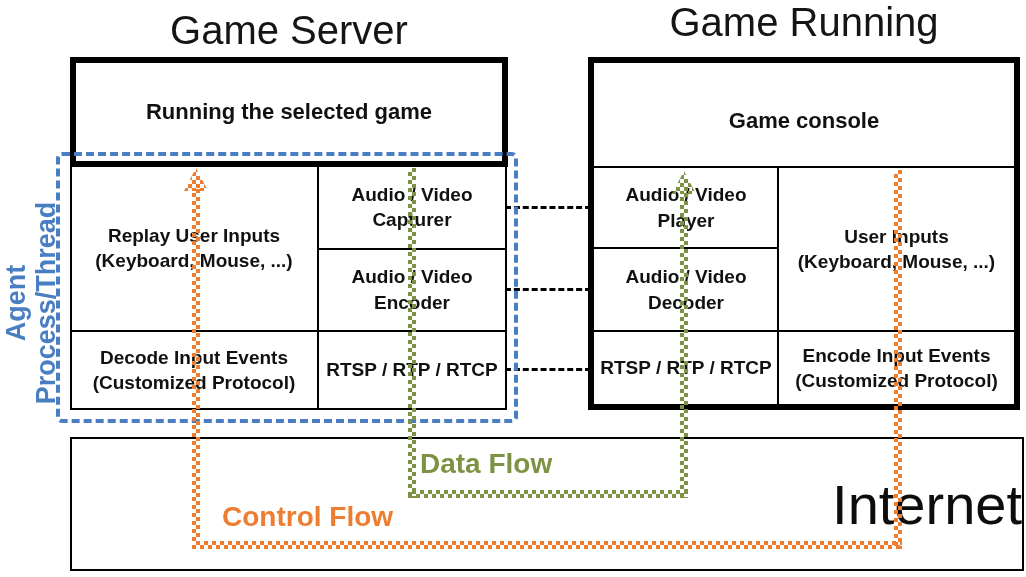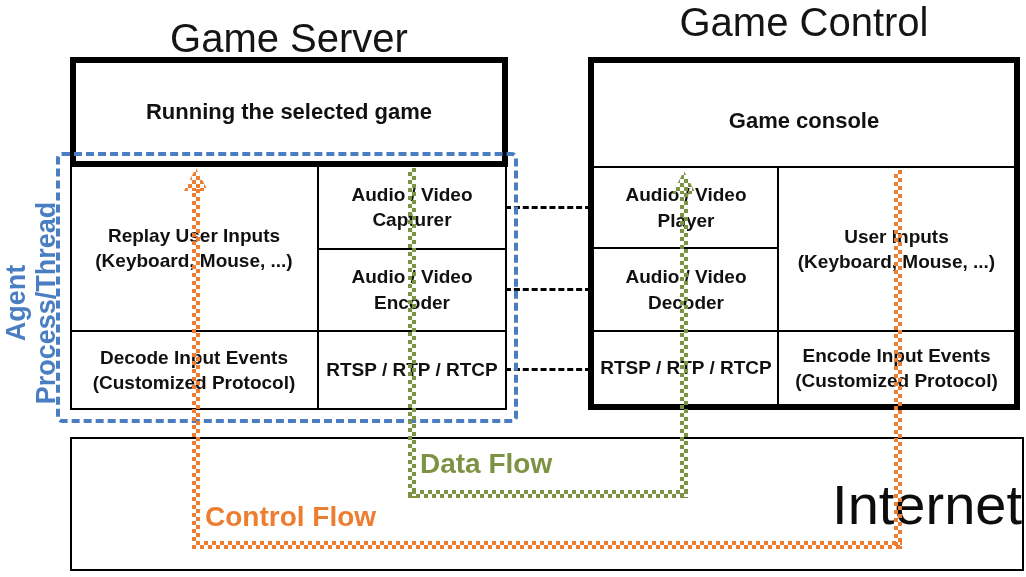--- a/index.html
+++ b/index.html
@@ -47,22 +47,22 @@
   .internet-text{
     display:flex;align-items:center;justify-content:flex-end;
     font-size:56px;font-weight:400;color:#0d0d0d;padding-right:2px;z-index:2;
   }
 </style>
 </head>
 <body>
 
 <div id="canvas">
 
-  <div class="abs title" style="left:70px;top:16px;width:438px;height:48px;">Game Server</div>
-  <div class="abs title" style="left:588px;top:0;width:432px;height:48px;">Game Control</div>
+  <div class="abs title" style="left:70px;top:8px;width:438px;height:48px;">Game Server</div>
+  <div class="abs title" style="left:588px;top:0;width:432px;height:48px;">Game Running</div>
 
   <div class="abs thickbox" style="left:70px;top:57px;width:438px;height:110px;"></div>
   <div class="abs boxlabel" style="left:70px;top:57px;width:438px;height:110px;">Running the selected game</div>
 
   <div class="abs thinbox" style="left:70px;top:165px;width:437px;height:245px;"></div>
   <div class="abs thinline" style="left:317px;top:165px;width:2px;height:245px;"></div>
   <div class="abs thinline" style="left:70px;top:330px;width:437px;height:2px;"></div>
   <div class="abs thinline" style="left:317px;top:248px;width:190px;height:2px;"></div>
 
   <div class="abs cell" style="left:72px;top:167px;width:244px;height:162px;">Replay User Inputs
@@ -97,21 +97,21 @@
 (Customized Protocol)</div>
 
   <div class="abs dash-conn" style="left:505px;top:206px;width:86px;height:0;"></div>
   <div class="abs dash-conn" style="left:505px;top:288px;width:86px;height:0;"></div>
   <div class="abs dash-conn" style="left:505px;top:368px;width:86px;height:0;"></div>
 
   <div class="abs thinbox" style="left:70px;top:437px;width:954px;height:134px;"></div>
   <div class="abs internet-text" style="left:70px;top:437px;width:954px;height:134px;">Internet</div>
 
   <div class="abs flow-label" style="left:420px;top:448px;color:var(--green);">Data Flow</div>
-  <div class="abs flow-label" style="left:205px;top:501px;color:var(--orange);">Control Flow</div>
+  <div class="abs flow-label" style="left:222px;top:501px;color:var(--orange);">Control Flow</div>
 
   <div class="abs checker-o" style="left:894px;top:170px;width:8px;height:379px;"></div>
   <div class="abs checker-o" style="left:192px;top:541px;width:710px;height:8px;"></div>
   <div class="abs checker-o" style="left:192px;top:189px;width:8px;height:360px;"></div>
   <div class="abs checker-o arrow-up" style="left:184px;top:168px;width:24px;height:23px;"></div>
 
   <div class="abs checker-g" style="left:408px;top:168px;width:8px;height:330px;"></div>
   <div class="abs checker-g" style="left:408px;top:490px;width:280px;height:8px;"></div>
   <div class="abs checker-g" style="left:680px;top:193px;width:8px;height:305px;"></div>
   <div class="abs checker-g arrow-up" style="left:672px;top:171px;width:24px;height:23px;"></div>

